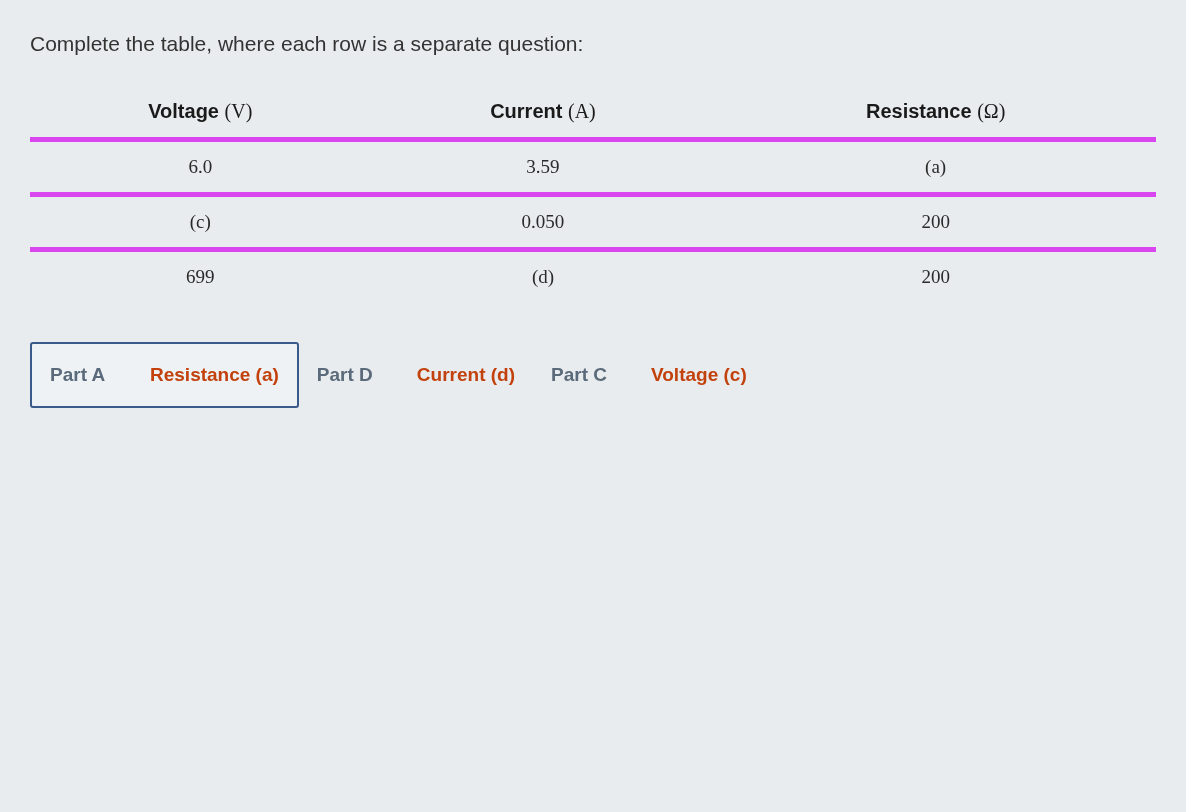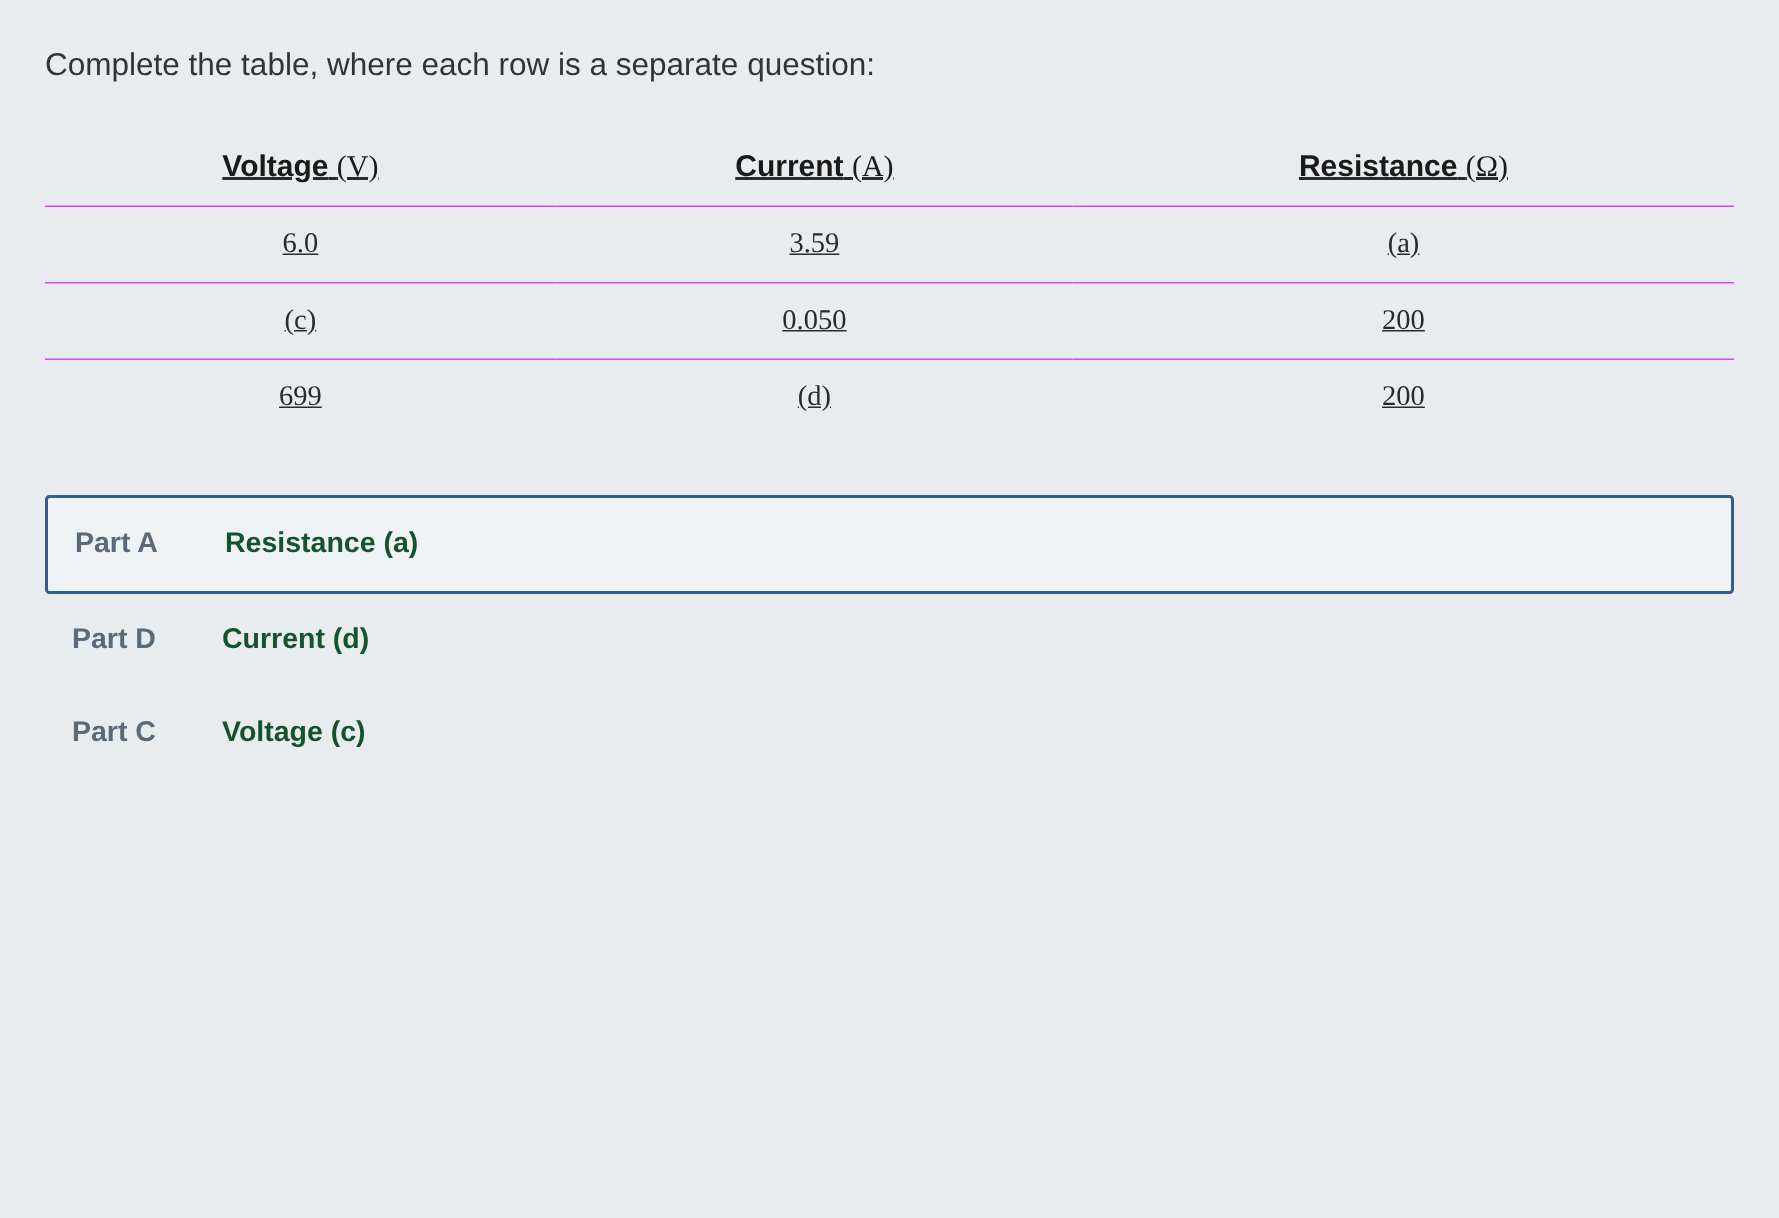--- a/index.html
+++ b/index.html
@@ -19,44 +19,43 @@
       font-size: 21px;
       color: #333;
       margin-bottom: 30px;
       font-weight: 400;
       margin-top: 12px;
     }
     .data-table {
       width: 100%;
       border-collapse: collapse;
       margin-bottom: 40px;
-      text-decoration: underline;
     }
     .data-table th {
       font-weight: 700;
       font-size: 20px;
       text-align: center;
       padding: 14px 8px;
       color: #1a1a1a;
     }
     .data-table th .unit {
       font-weight: 400;
       font-family: 'Times New Roman', serif;
     }
     .data-table td {
       text-align: center;
       padding: 14px 8px;
       font-size: 19px;
       font-family: 'Times New Roman', serif;
       color: #2a2a2a;
-      border-top: 1px solid #d946ef;
+      border-top: 5px solid #d946ef;
     }
     .parts-list {
       display: flex;
-      flex-direction: column;
+      flex-direction: row;
       gap: 0;
     }
     .part-row {
       display: flex;
       align-items: center;
       padding: 20px 18px;
       gap: 30px;
     }
     .part-row.active {
       border: 2px solid #3a5a8a;
@@ -65,21 +64,21 @@
     }
     .part-label {
       font-size: 19px;
       font-weight: 600;
       color: #5a6a7a;
       min-width: 70px;
     }
     .part-desc {
       font-size: 19px;
       font-weight: 700;
-      color: #14532d;
+      color: #c2410c;
     }
     .unit-serif {
       font-family: 'Times New Roman', serif;
     }
   </style>
 </head>
 <body>
 
 <div class="instruction">Complete the table, where each row is a separate question:</div>
 

